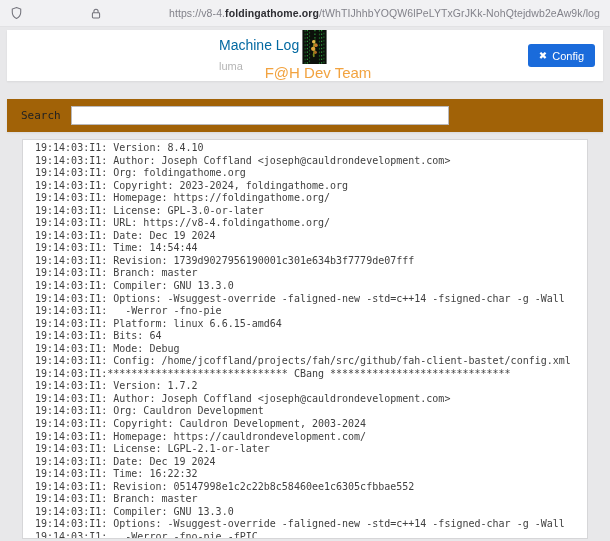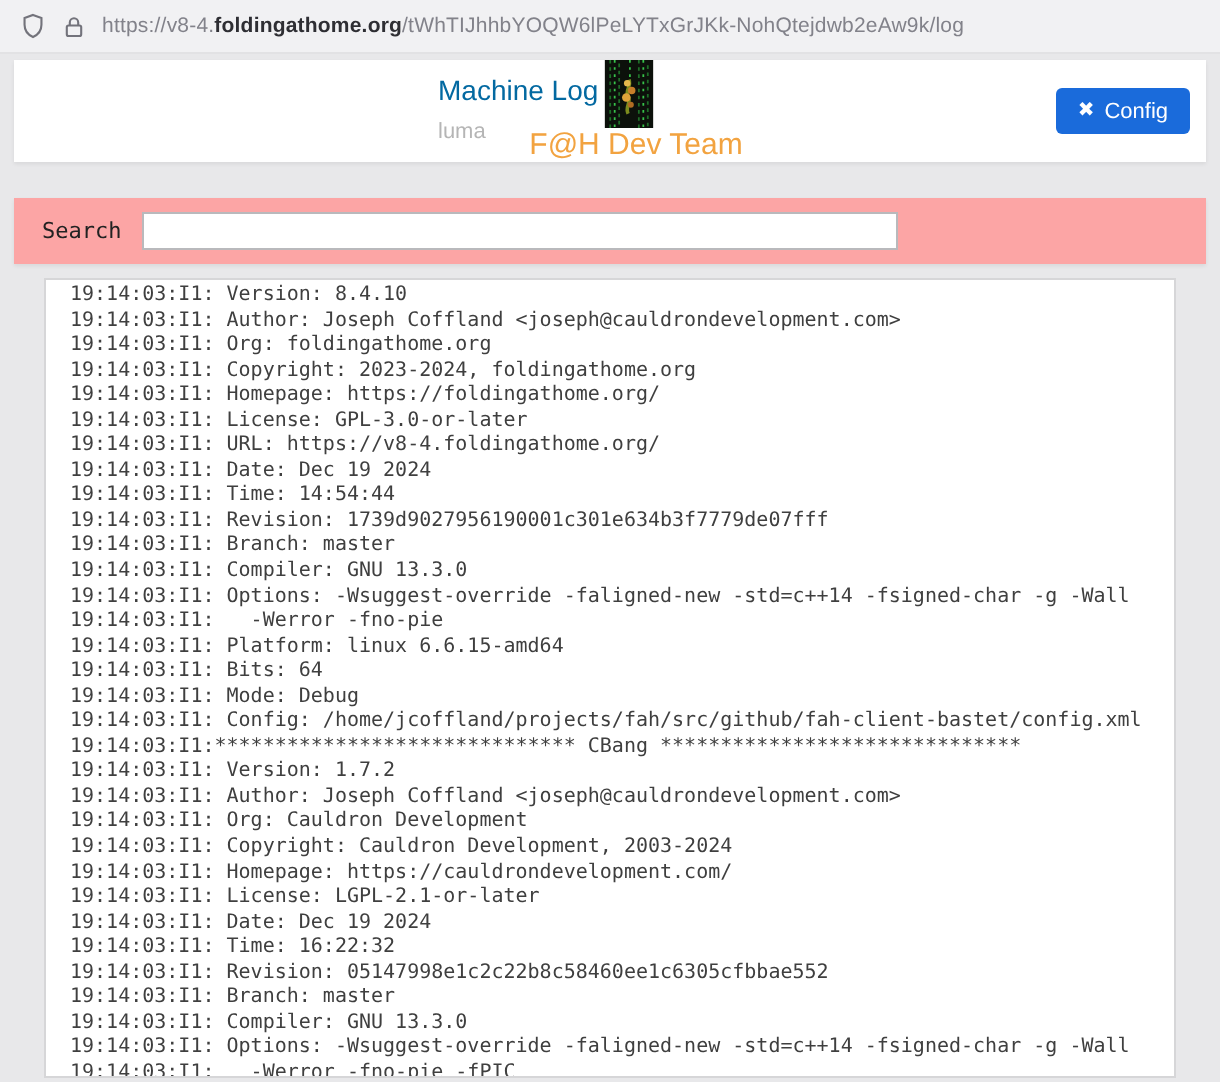--- a/index.html
+++ b/index.html
@@ -13,20 +13,21 @@
 
   
   .urlbar {
     height: 27px;
     background: #f1f1f3;
     border-bottom: 1px solid #e2e2e4;
     display: flex;
     align-items: center;
     padding: 0 10px;
     gap: 8px;
+    justify-content: space-between;
   }
   .urlbar svg { flex: none; display: block; }
   .url-text {
     font-size: 10.5px;
     color: #82828a;
     white-space: nowrap;
     letter-spacing: .1px;
   }
   .url-text .bold { color: #2e2e33; font-weight: bold; }
 
@@ -68,21 +69,21 @@
     gap: 5px;
     padding: 0 11px;
     cursor: pointer;
   }
   .close-btn .x { font-size: 10px; line-height: 1; }
 
   
   .toolbar-card {
     margin: 18px 7px 0;
     height: 33px;
-    background: #fca5a5;
+    background: #a16207;
     box-shadow: 0 1px 2px rgba(0,0,0,.07);
     display: flex;
     align-items: center;
     padding: 0 10px 0 14px;
     font-family: "DejaVu Sans Mono", monospace;
     font-size: 11px;
     color: #222222;
   }
   .search-input {
     margin-left: 10px;

